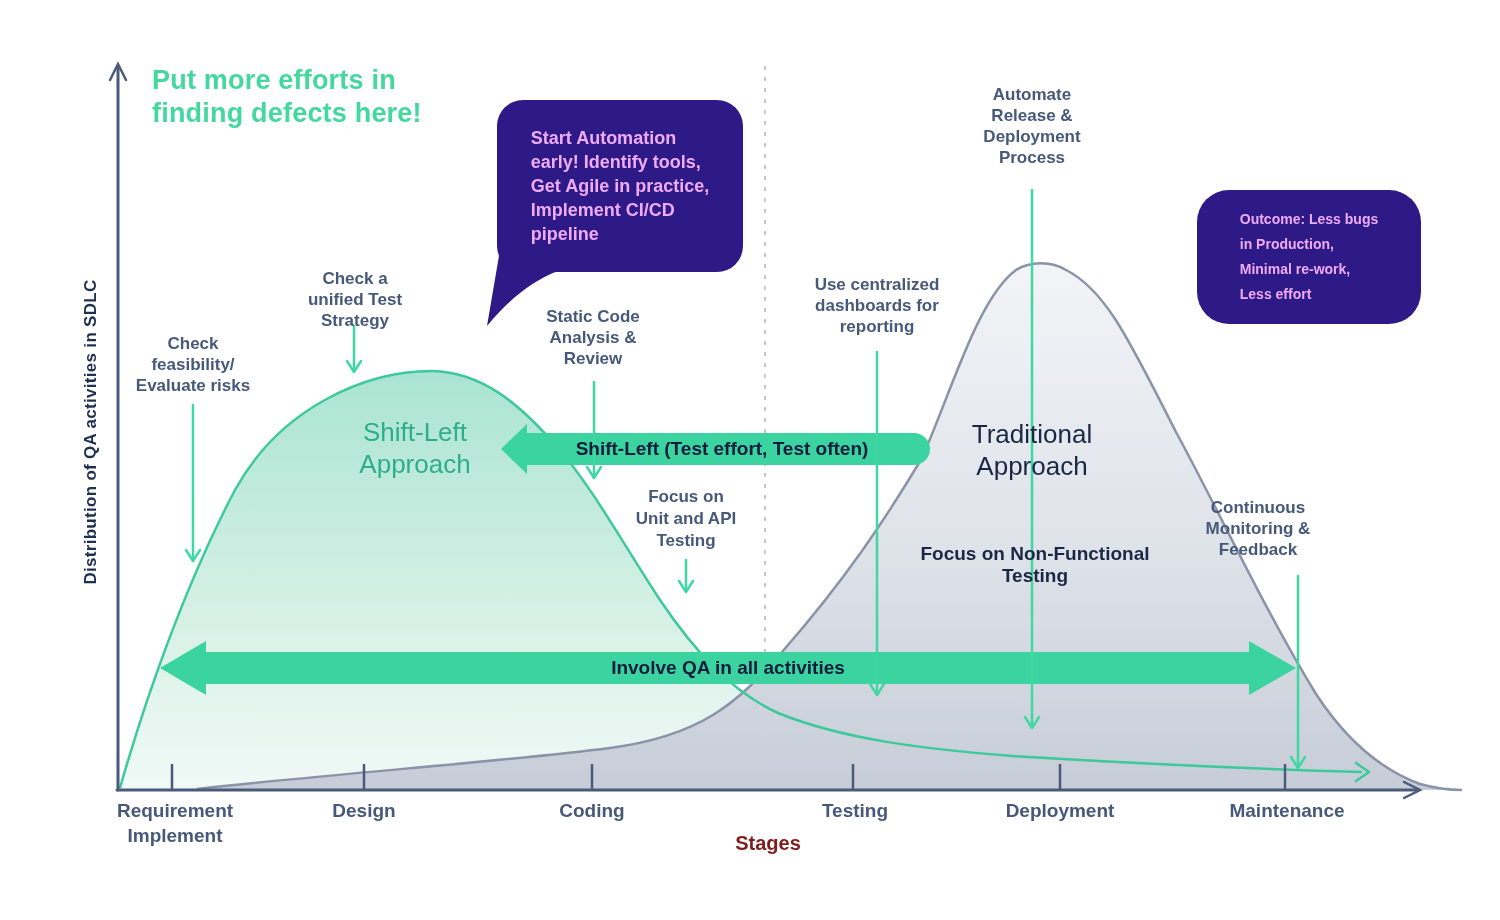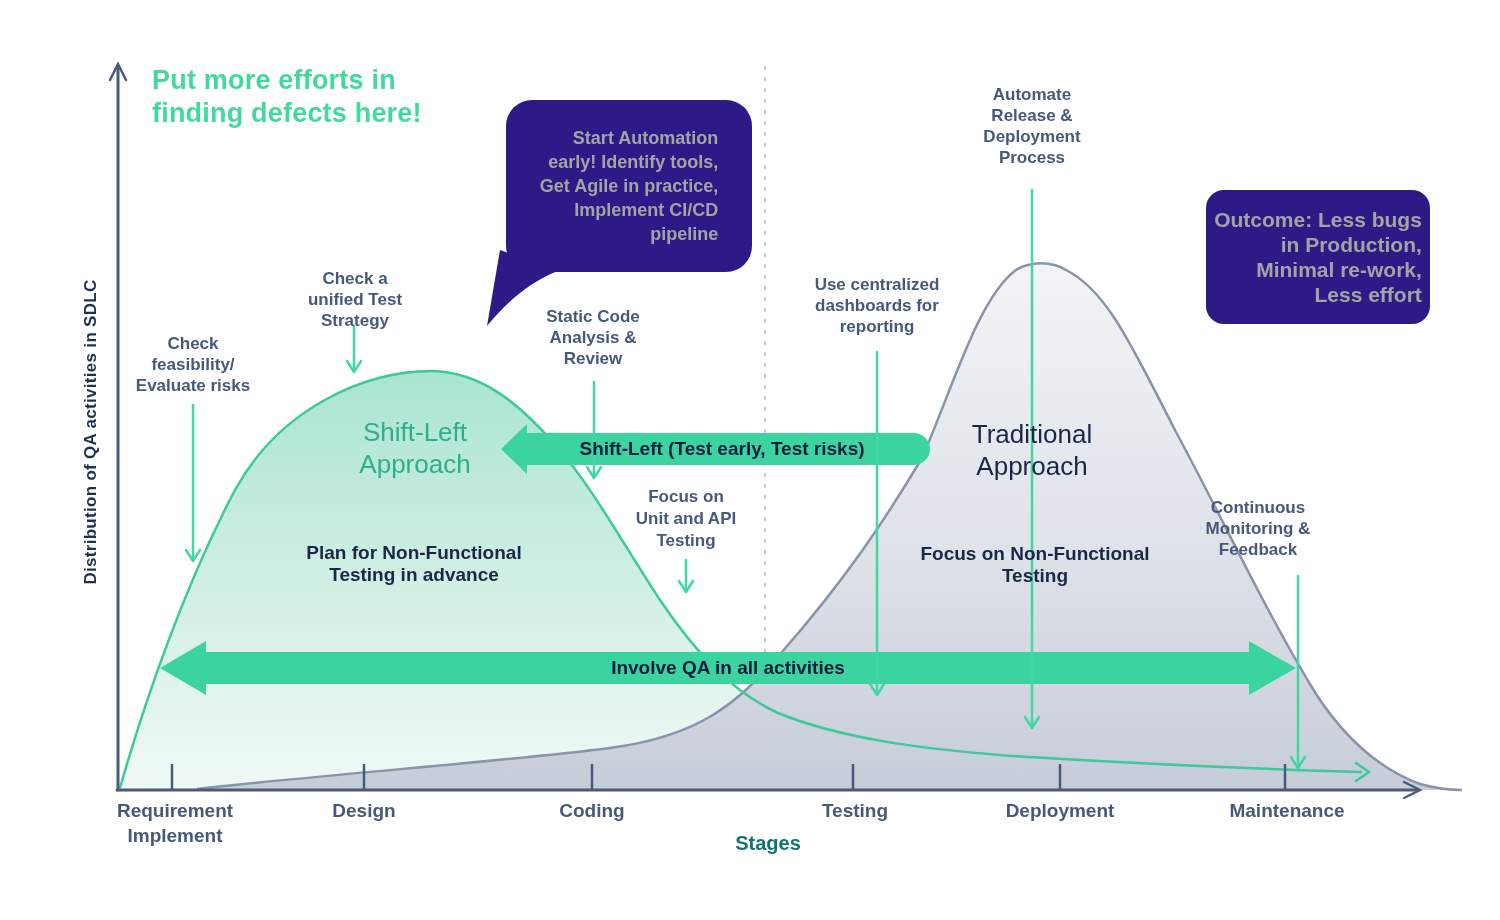--- a/index.html
+++ b/index.html
@@ -29,34 +29,33 @@
   .curve-title.navy{color:#1A2745;}
   .bold-ann{
     position:absolute;transform:translateX(-50%);white-space:pre-line;text-align:center;
     color:#1A2745;font-weight:700;font-size:19px;line-height:22px;
   }
   .band-text{
     position:absolute;transform:translate(-50%,-50%);white-space:nowrap;
     color:#0F1C3C;font-weight:700;font-size:19px;
   }
   .callout{
-    position:absolute;background:#2E1A87;color:#a3a3a3;font-weight:600;
-    display:flex;align-items:center;justify-content:center;text-align:right;
+    position:absolute;background:#2E1A87;color:#f0abfc;font-weight:600;
+    display:flex;align-items:center;justify-content:center;text-align:left;
     white-space:pre-line;
-    margin-left:9px;
   }
   .callout.bubble{left:497px;top:100px;width:246px;height:172px;border-radius:26px;font-size:18px;line-height:24px;}
-  .callout.outcome{left:1197px;top:190px;width:224px;height:134px;border-radius:18px;font-size:21px;line-height:25px;}
+  .callout.outcome{left:1197px;top:190px;width:224px;height:134px;border-radius:32px;font-size:14px;line-height:25px;}
   .stage-lbl{
     position:absolute;top:798px;transform:translateX(-50%);white-space:pre-line;text-align:center;
     color:#46597B;font-weight:600;font-size:19px;line-height:25px;
   }
   .stages-title{
     position:absolute;left:768px;top:832px;transform:translateX(-50%);
-    color:#0f766e;font-weight:700;font-size:20px;
+    color:#7f1d1d;font-weight:700;font-size:20px;
   }
 </style>
 </head>
 <body>
 
 <div class="stage">
 
   <svg width="1500" height="920" viewBox="0 0 1500 920">
     <defs>
       <linearGradient id="greenFill" x1="0" y1="0" x2="0" y2="1">
@@ -140,21 +139,21 @@
   <div class="stage-lbl" style="left:592px;">Coding</div>
   <div class="stage-lbl" style="left:855px;">Testing</div>
   <div class="stage-lbl" style="left:1060px;">Deployment</div>
   <div class="stage-lbl" style="left:1287px;">Maintenance</div>
 
   <div class="curve-title green" style="left:415px;top:416px;">Shift-Left
 Approach</div>
   <div class="curve-title navy" style="left:1032px;top:418px;">Traditional
 Approach</div>
 
-  <div class="band-text" style="left:722px;top:449px;">Shift-Left (Test early, Test risks)</div>
+  <div class="band-text" style="left:722px;top:449px;">Shift-Left (Test effort, Test often)</div>
   <div class="band-text" style="left:728px;top:668px;">Involve QA in all activities</div>
 
   <div class="lbl" style="left:193px;top:333px;">Check
 feasibility/
 Evaluate risks</div>
   <div class="lbl" style="left:355px;top:268px;">Check a
 unified Test
 Strategy</div>
   <div class="lbl" style="left:593px;top:306px;">Static Code
 Analysis &amp;
@@ -166,22 +165,20 @@
 dashboards for
 reporting</div>
   <div class="lbl" style="left:1032px;top:84px;">Automate
 Release &amp;
 Deployment
 Process</div>
   <div class="lbl" style="left:1258px;top:497px;">Continuous
 Monitoring &amp;
 Feedback</div>
 
-  <div class="bold-ann" style="left:414px;top:542px;">Plan for Non-Functional
-Testing in advance</div>
   <div class="bold-ann" style="left:1035px;top:543px;">Focus on Non-Functional
 Testing</div>
 
   <div class="callout bubble">Start Automation
 early! Identify tools,
 Get Agile in practice,
 Implement CI/CD
 pipeline</div>
   <div class="callout outcome">Outcome: Less bugs
 in Production,

